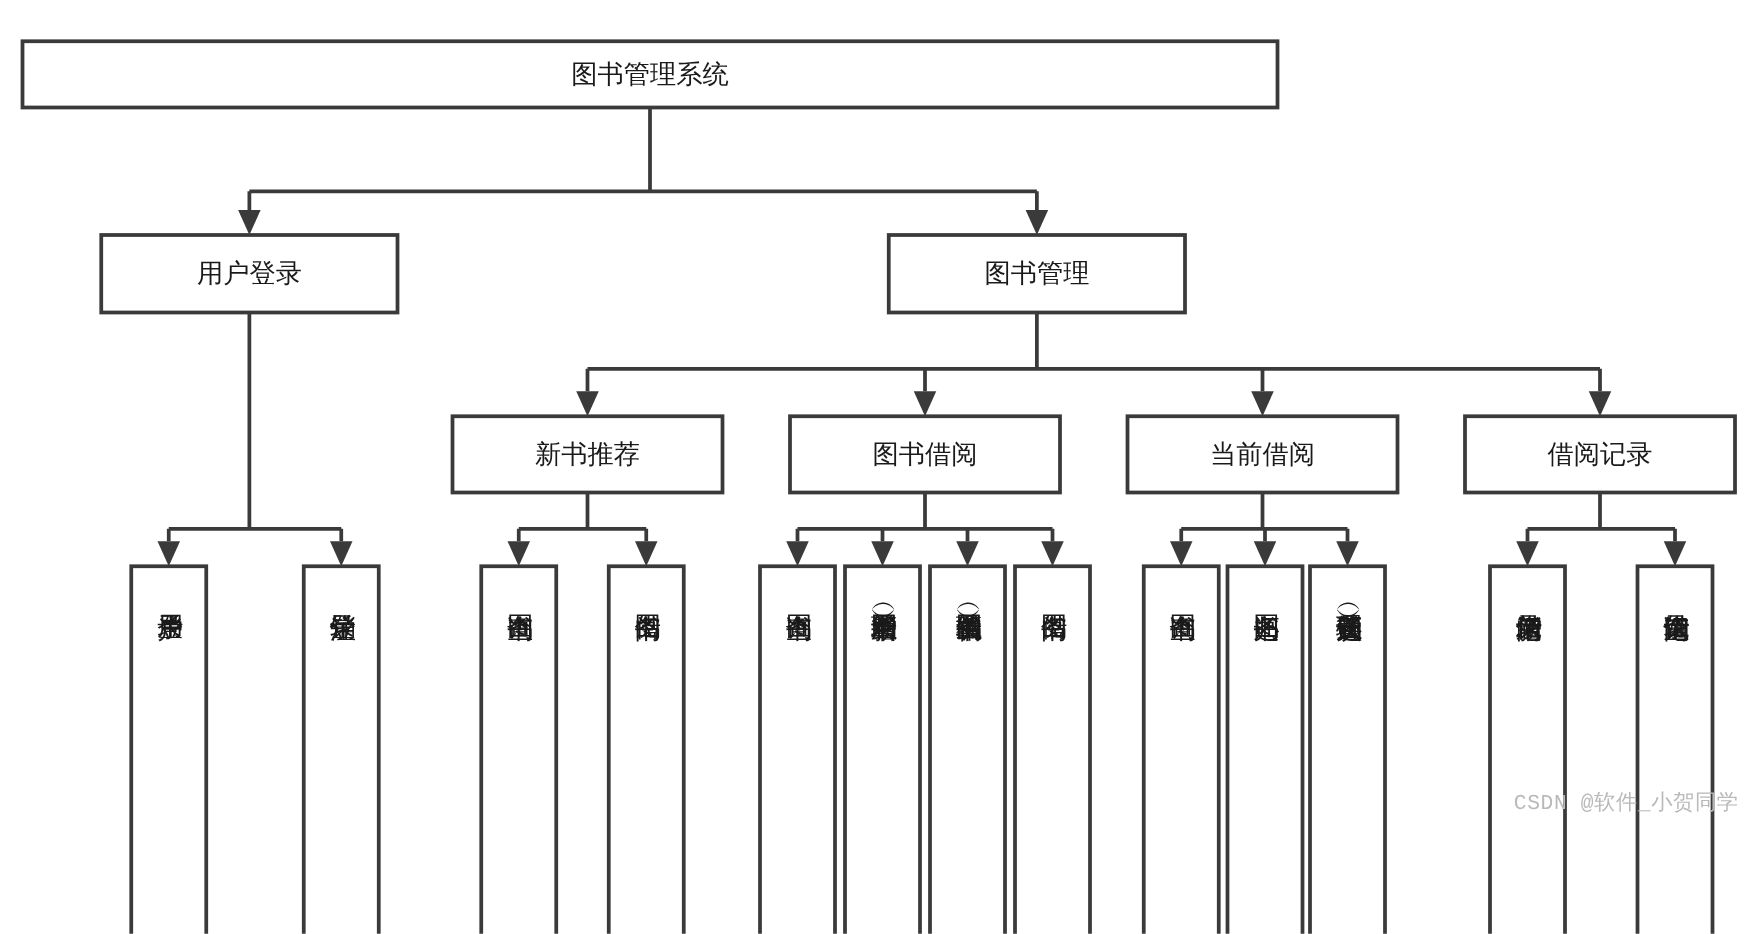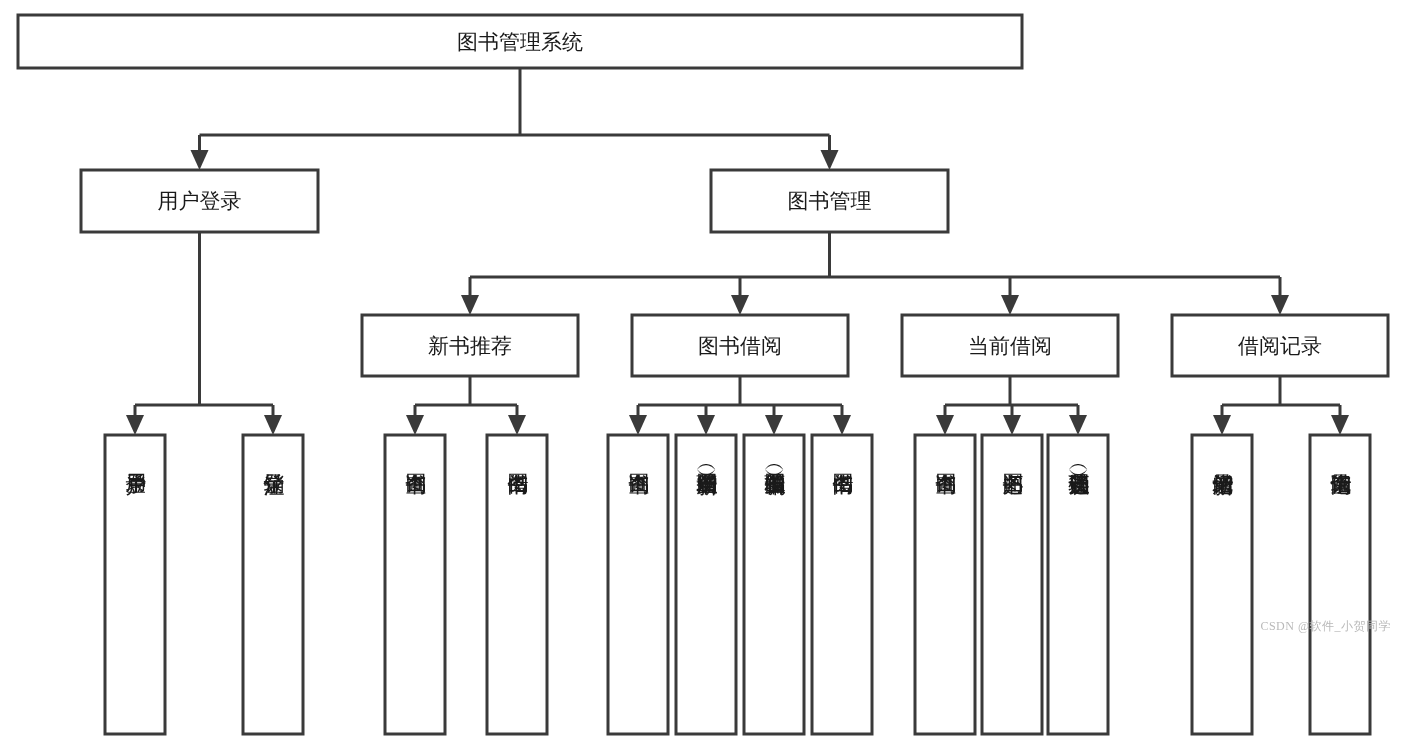--- a/index.html
+++ b/index.html
@@ -11,20 +11,21 @@
     width: 1405px;
     height: 747px;
     font-family: "DejaVu Sans", "Liberation Sans", sans-serif;
     overflow: hidden;
     position: relative;
   }
   #diagram-root {
     position: relative;
     width: 1405px;
     height: 641px;
+    margin-top: 18px;
   }
   svg.diagram {
     position: absolute;
     top: 0;
     left: 0;
     width: 1405px;
     height: 747px;
     display: block;
   }
   .node-box {
@@ -53,22 +54,22 @@
     fill: none;
   }
   .arrow-head {
     fill: #3a3a3a;
     stroke: none;
   }
   .watermark {
     position: absolute;
     right: 14px;
     bottom: 6px;
-    font-family: Liberation Serif, serif;
-    font-size: 12px;
+    font-family: Liberation Mono, monospace;
+    font-size: 17px;
     color: #b9b9b9;
     white-space: nowrap;
     letter-spacing: 0.5px;
     pointer-events: none;
   }
 </style>
 </head>
 <body>
 
 <div id="diagram-root">

